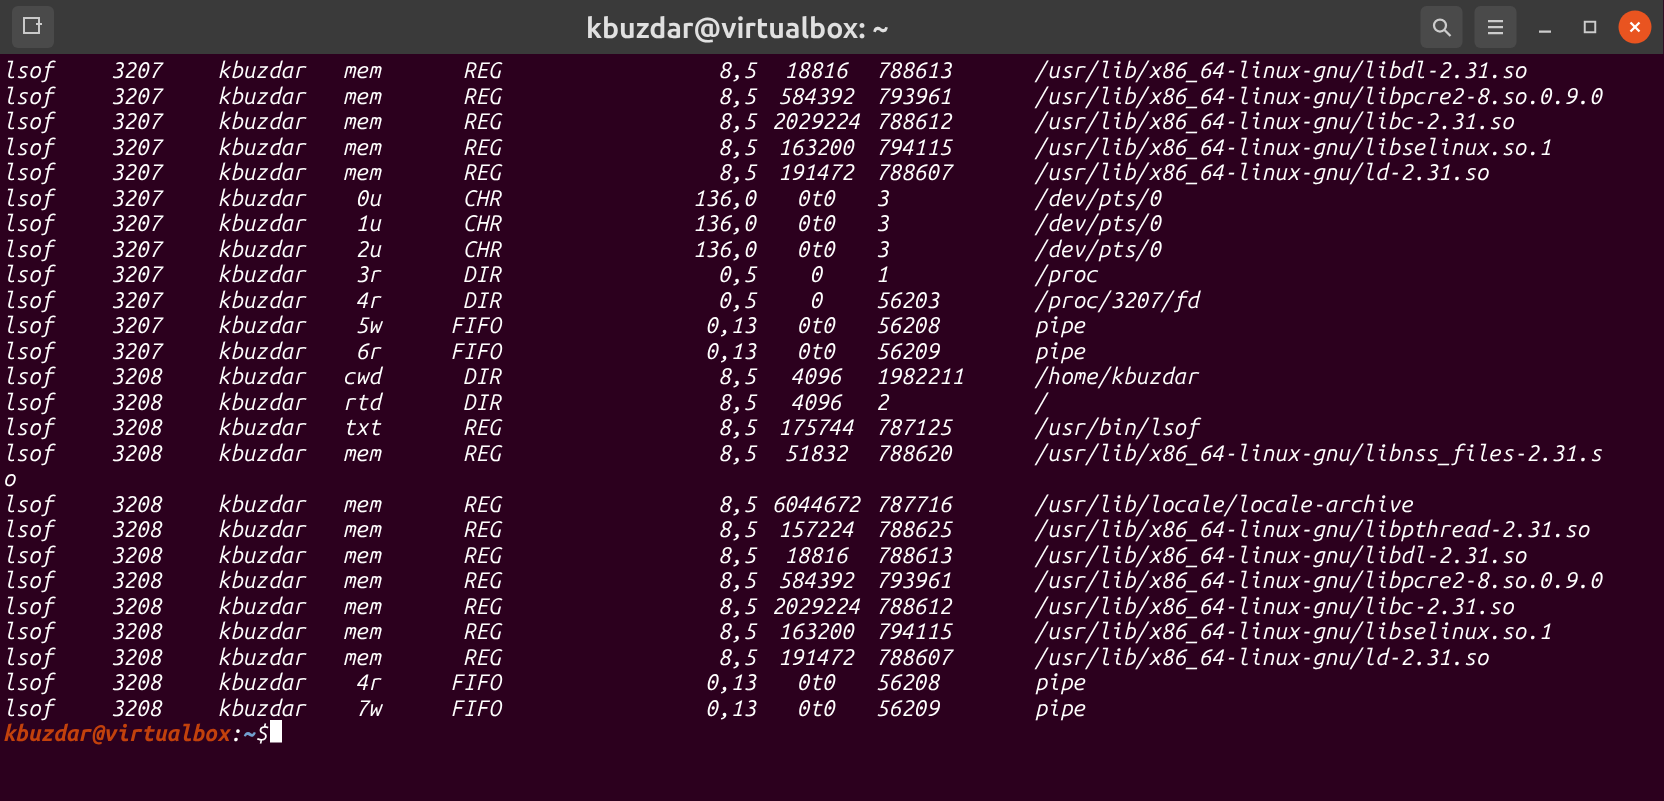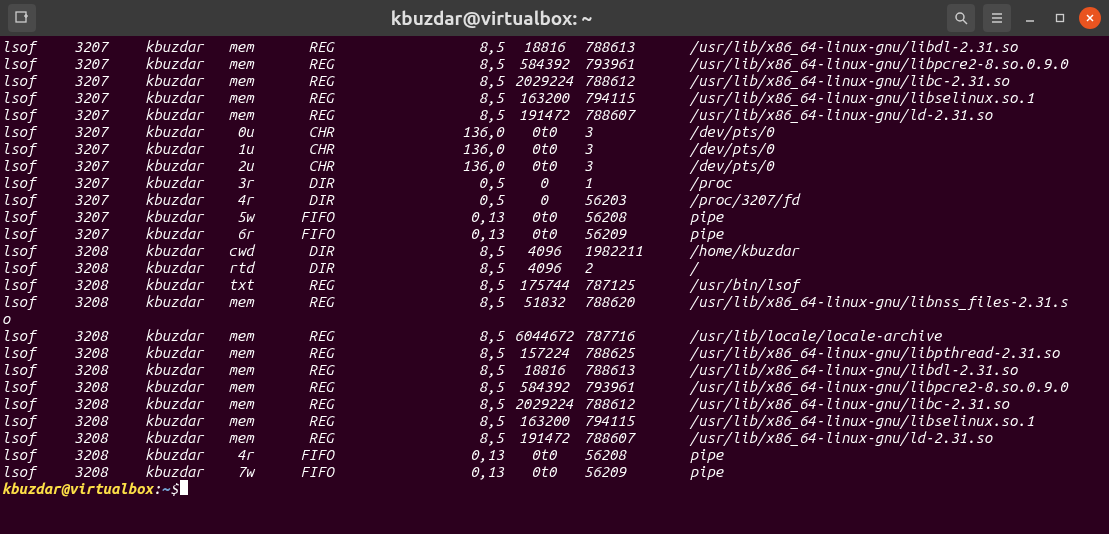--- a/index.html
+++ b/index.html
@@ -47,21 +47,21 @@
     .c-cmd  { width: 72px; text-align: left; }
     .c-pid  { width: 60px; text-align: left; }
     .c-usr  { width: 70px; text-align: right; padding-left: 6px;}
     .c-fd   { width: 50px; text-align: right; }
     .c-type { width: 80px; text-align: right; }
     .c-dev  { width: 170px; text-align: right; }
     .c-size { width: 80px; text-align: center; }
     .c-node { width: 100px; text-align: left; }
     .c-name { padding-left: 6px; text-align: left; flex:1; }
     .wrap   { width: 100%; }
-    .prompt-user { color: #fde047; font-weight: bold; text-align: right; }
+    .prompt-user { color: #c2410c; font-weight: bold; text-align: right; }
     .prompt-colon { color: #ffffff; }
     .prompt-path { color: #729fcf; font-weight: bold; }
     .prompt-dollar { color: #ffffff; }
     .cursor {
       display: inline-block;
       width: 8px; height: 15px;
       background: #ffffff;
       vertical-align: text-bottom;
       margin-left: 2px;
     }

